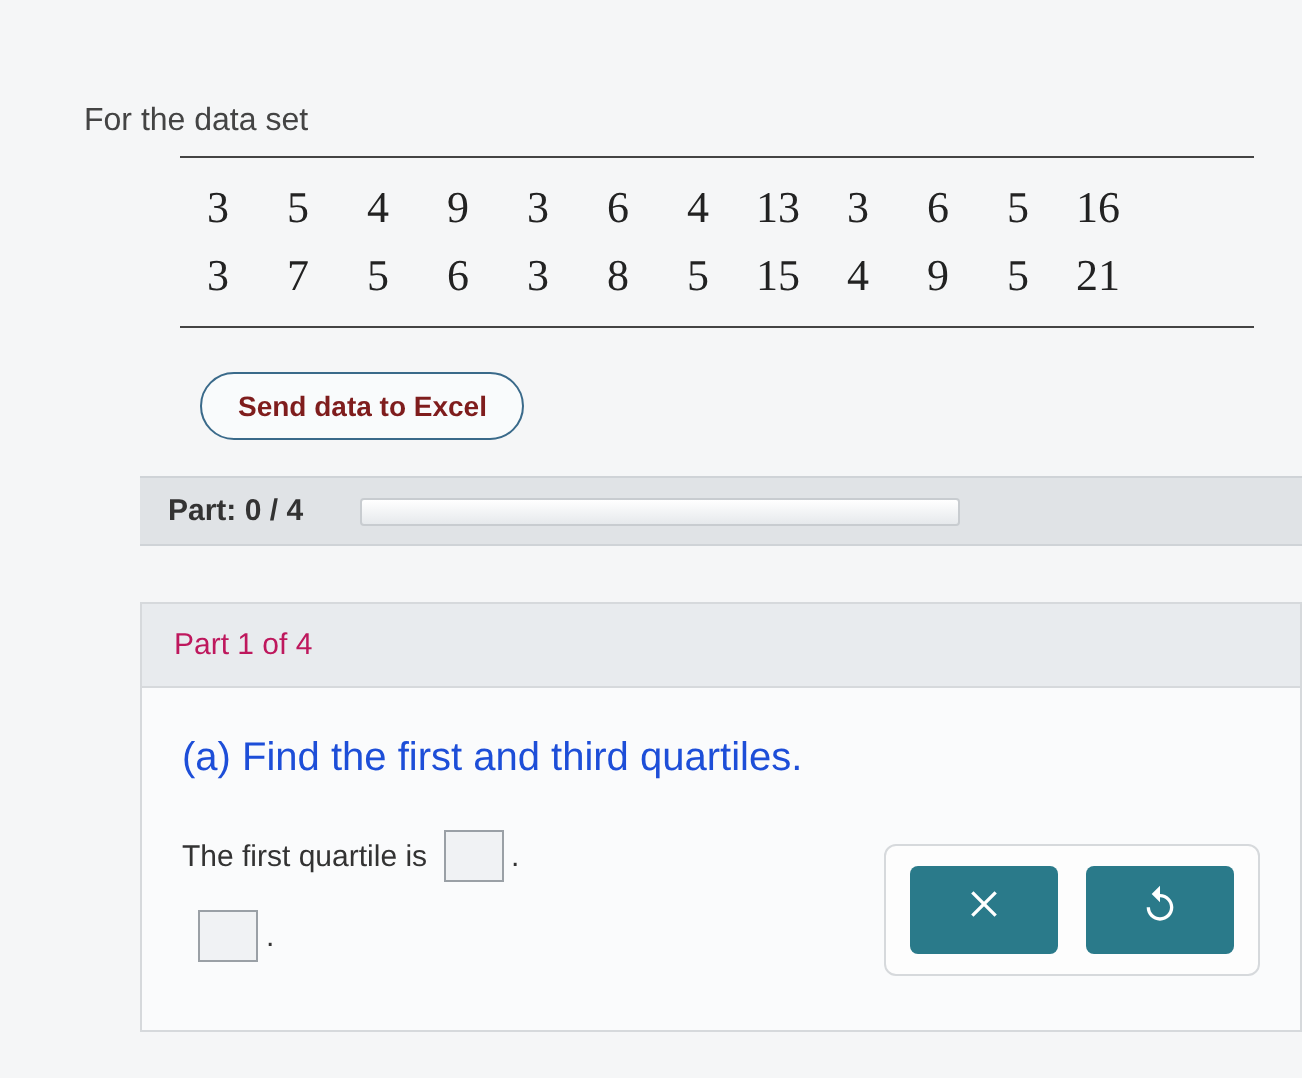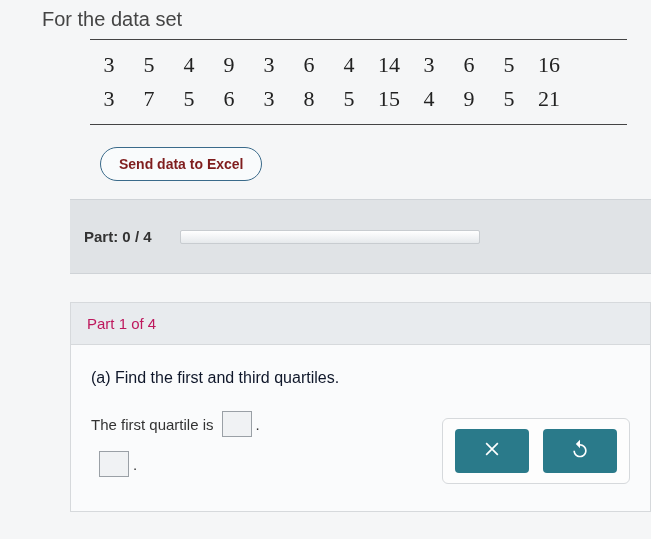--- a/index.html
+++ b/index.html
@@ -5,21 +5,21 @@
     * { box-sizing: border-box; margin: 0; padding: 0; }
     body {
       font-family: Verdana, Geneva, sans-serif;
       background: #f5f6f7;
       color: #333;
       width: 651px;
       height: 539px;
       overflow: hidden;
       padding: 8px 0 0 0;
     }
-    .prompt { font-size: 20px; color: #444; padding: 0 12px 8px 42px; }
+    .prompt { font-size: 16px; color: #444; padding: 0 12px 8px 42px; margin-top: 44px; }
     .data-table-wrap { padding: 0 24px 0 90px; }
     .data-table {
       border-top: 1.5px solid #444;
       border-bottom: 1.5px solid #444;
       padding: 8px 0;
       font-family: Georgia, 'Times New Roman', serif;
       font-size: 22px;
       color: #222;
     }
     .data-row { display: flex; gap: 18px; padding: 4px 8px; }
@@ -35,21 +35,21 @@
       font-size: 14px;
       font-weight: bold;
       cursor: pointer;
     }
     .progress-bar {
       background: #e0e3e6;
       border-top: 1px solid #cfd3d7;
       border-bottom: 1px solid #cfd3d7;
       display: flex;
       align-items: center;
-      padding: 28px 14px;
+      padding: 8px 14px;
       margin: 0 0 0 70px;
     }
     .progress-label { font-size: 15px; color: #333; font-weight: bold; }
     .progress-label .done { font-weight: bold; }
     .progress-track {
       flex: 0 0 300px;
       height: 14px;
       margin-left: 28px;
       background: linear-gradient(#fff, #e6e9ec);
       border: 1px solid #c8ccd0;
@@ -61,21 +61,21 @@
       background: #fafbfc;
     }
     .part-header {
       background: #e8ebee;
       border-bottom: 1px solid #d6d9dc;
       padding: 12px 16px;
       font-size: 15px;
       color: #be185d;
     }
     .part-body { padding: 24px 20px 20px 20px; position: relative; }
-    .question { font-size: 16px; color: #0f172a; margin-bottom: 24px; }
+    .question { font-size: 20px; color: #1d4ed8; margin-bottom: 24px; }
     .answer-block { display: flex; align-items: flex-start; gap: 42px; }
     .answer-lines { flex: 1; }
     .answer-line {
       display: flex;
       align-items: center;
       font-size: 15px;
       color: #333;
       margin-bottom: 14px;
     }
     .answer-input {
@@ -122,21 +122,21 @@
 <div class="data-table-wrap">
   <div class="data-table">
     <div class="data-row">
       <span class="data-cell">3</span>
       <span class="data-cell">5</span>
       <span class="data-cell">4</span>
       <span class="data-cell">9</span>
       <span class="data-cell">3</span>
       <span class="data-cell">6</span>
       <span class="data-cell">4</span>
-      <span class="data-cell">14</span>
+      <span class="data-cell">13</span>
       <span class="data-cell">3</span>
       <span class="data-cell">6</span>
       <span class="data-cell">5</span>
       <span class="data-cell">16</span>
     </div>
     <div class="data-row">
       <span class="data-cell">3</span>
       <span class="data-cell">7</span>
       <span class="data-cell">5</span>
       <span class="data-cell">6</span>

